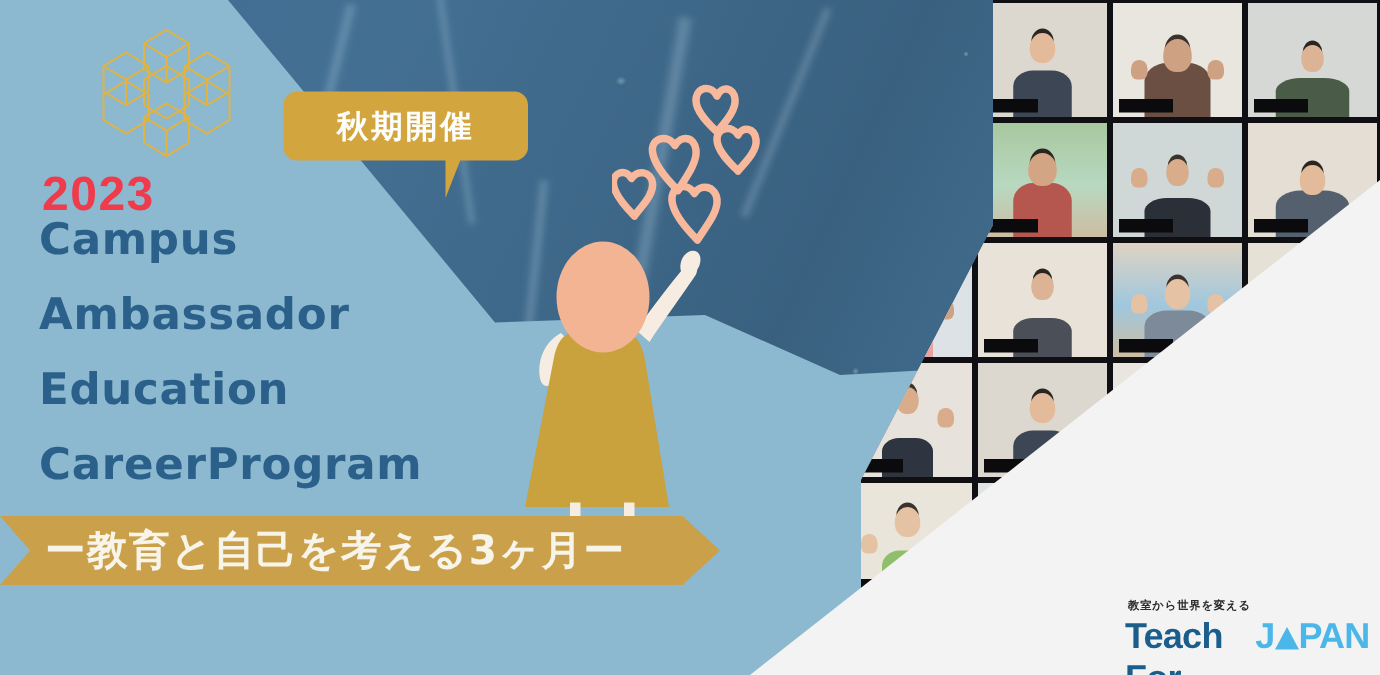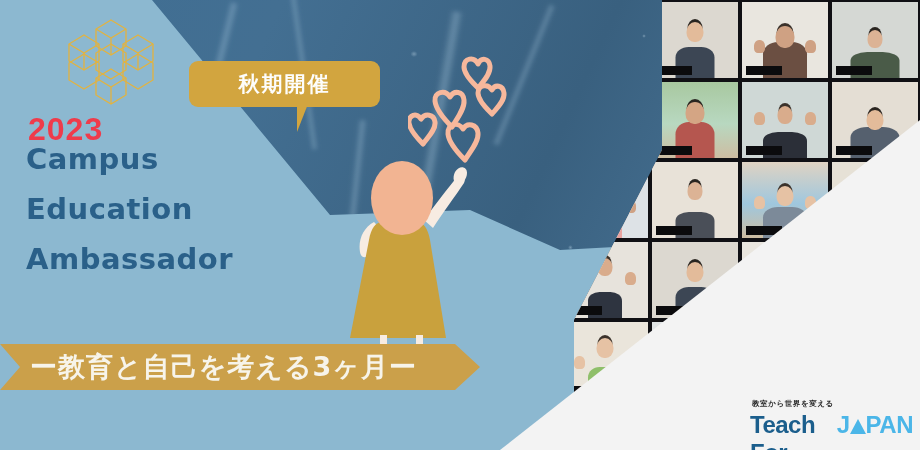--- a/index.html
+++ b/index.html
@@ -92,21 +92,21 @@
     display:inline-block;width:0;height:0;
     border-left:8px solid transparent;border-right:8px solid transparent;
     border-bottom:15px solid #4bb6e8;
     margin:0 0px;position:relative;top:1px;
   }
 
   
   .hex-ornament{position:absolute;left:56px;top:16px;width:110px;height:92px;}
 
   .badge{
-    position:absolute;left:189px;top:61px;width:191px;height:46px;
+    position:absolute;left:189px;top:61px;width:163px;height:46px;
     background:#d2a53f;border-radius:9px;
     display:flex;align-items:center;justify-content:center;
   }
   .badge-text{
     color:#fdfdfb;font-size:21px;font-weight:bold;letter-spacing:2px;
     font-family:"DejaVu Sans",sans-serif;
   }
   .badge-tail{
     position:absolute;left:297px;top:104px;width:0;height:0;
     border-left:11px solid #d2a53f;
@@ -390,21 +390,22 @@
 
   <div class="badge-tail"></div>
   <div class="badge">
     <span class="badge-text">秋期開催</span>
   </div>
 
   <div class="year">2023</div>
 
   <div class="title-block">
     <div class="title-line">Campus</div>
+    <div class="title-line">Ambassador</div>
     <div class="title-line">Education</div>
-    <div class="title-line">Ambassador</div>
+    <div class="title-line">CareerProgram</div>
   </div>
 
   <div class="ribbon">
     <span class="ribbon-text">ー教育と自己を考える3ヶ月ー</span>
   </div>
 
 </div>
 
 </body></html>

